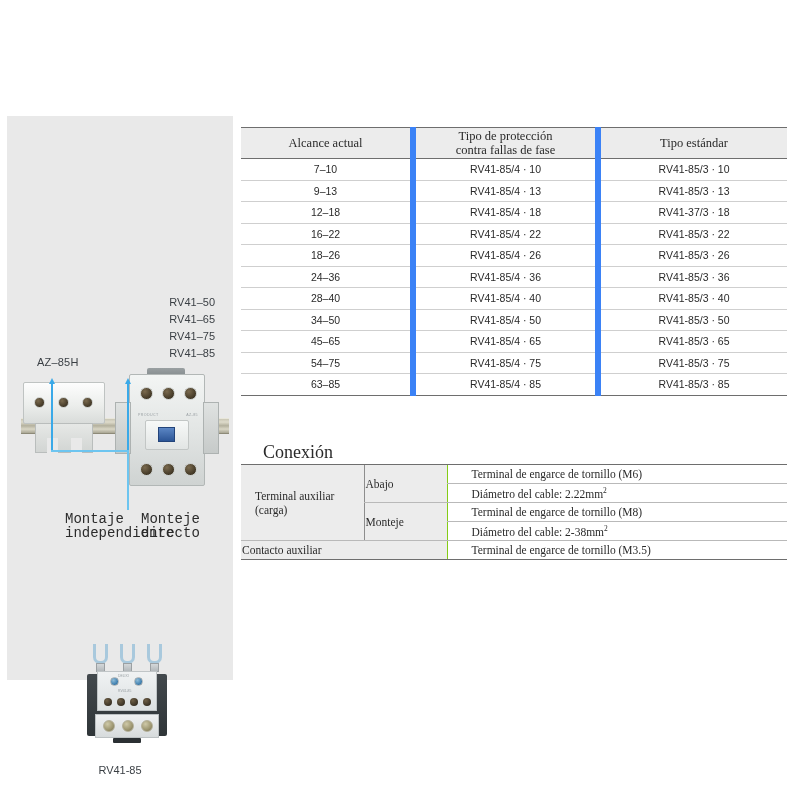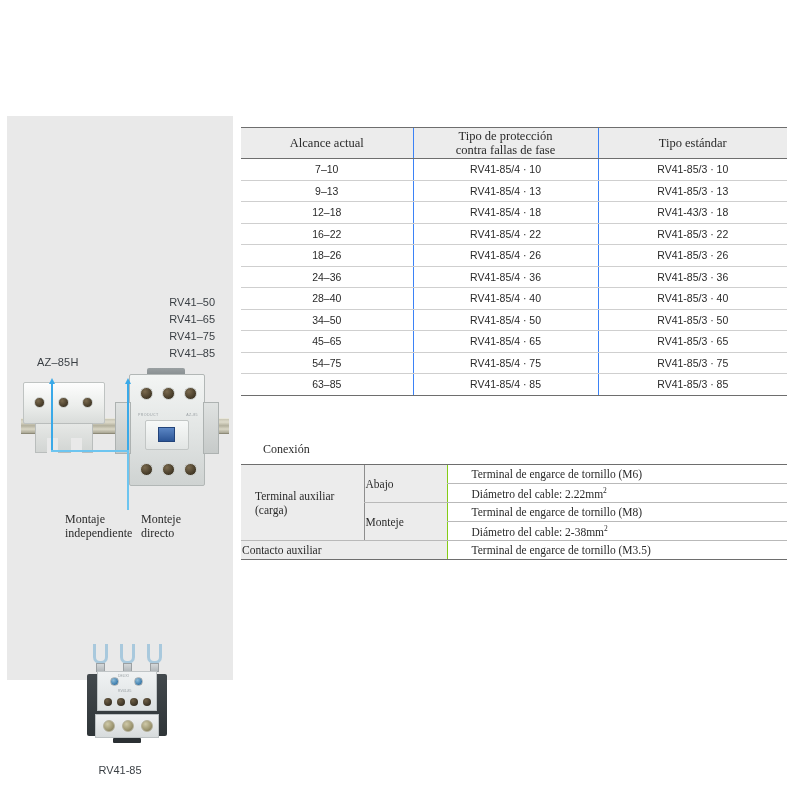--- a/index.html
+++ b/index.html
@@ -41,22 +41,22 @@
   #label-bottom {
     position: absolute; left: 0; right: 0; top: 648px;
     text-align: center;
     font-family: "Liberation Sans", sans-serif;
     font-size: 11px; color: #3a3f44;
   }
 
   
   .ann-text {
     position: absolute;
-    font-family: Liberation Serif, serif;
-    font-size: 12px;
+    font-family: Liberation Mono, monospace;
+    font-size: 14px;
     color: #2b2b2b;
     line-height: 14px;
   }
   #ann-indep { left: 58px; top: 396px; }
   #ann-direct { left: 134px; top: 396px; }
 
   .blue-v { position: absolute; width: 1.5px; background: #3aa9e8; }
   .blue-h { position: absolute; height: 1.5px; background: #6dc5f0; }
   .arrow-up {
     position: absolute;
@@ -197,26 +197,26 @@
     border-bottom: 1px solid #6e6e6e;
   }
   #spec-table tbody td {
     height: 21.5px;
     font-family: "Liberation Sans", sans-serif;
     font-size: 10.5px;
     border-top: 1px solid #cfcfcf;
     border-bottom: 1px solid #cfcfcf;
   }
   #spec-table tbody tr:last-child td { border-bottom: 1px solid #6e6e6e; }
-  #spec-table .vdiv { border-left: 1px solid #3b82f6; }
+  #spec-table .vdiv { border-left: 6px solid #3b82f6; }
 
   #conn-title {
     position: absolute; left: 263px; top: 442px;
     font-family: "Liberation Serif", serif;
-    font-size: 12px; color: #2a2a2a;
+    font-size: 18px; color: #2a2a2a;
   }
   #conn-table { left: 241px; top: 464px; width: 546px; }
   #conn-table td {
     color: #2a2a2a;
     font-size: 11.5px;
     border-top: 1px solid #b9b9b9;
     border-bottom: 1px solid #b9b9b9;
     height: 19px;
   }
   #conn-table .shade { background: #ececec; text-align: left; }
@@ -344,21 +344,21 @@
           <td class="vdiv">RV41-85/3 · 10</td>
         </tr>
         <tr>
           <td>9–13</td>
           <td class="vdiv">RV41-85/4 · 13</td>
           <td class="vdiv">RV41-85/3 · 13</td>
         </tr>
         <tr>
           <td>12–18</td>
           <td class="vdiv">RV41-85/4 · 18</td>
-          <td class="vdiv">RV41-43/3 · 18</td>
+          <td class="vdiv">RV41-37/3 · 18</td>
         </tr>
         <tr>
           <td>16–22</td>
           <td class="vdiv">RV41-85/4 · 22</td>
           <td class="vdiv">RV41-85/3 · 22</td>
         </tr>
         <tr>
           <td>18–26</td>
           <td class="vdiv">RV41-85/4 · 26</td>
           <td class="vdiv">RV41-85/3 · 26</td>

